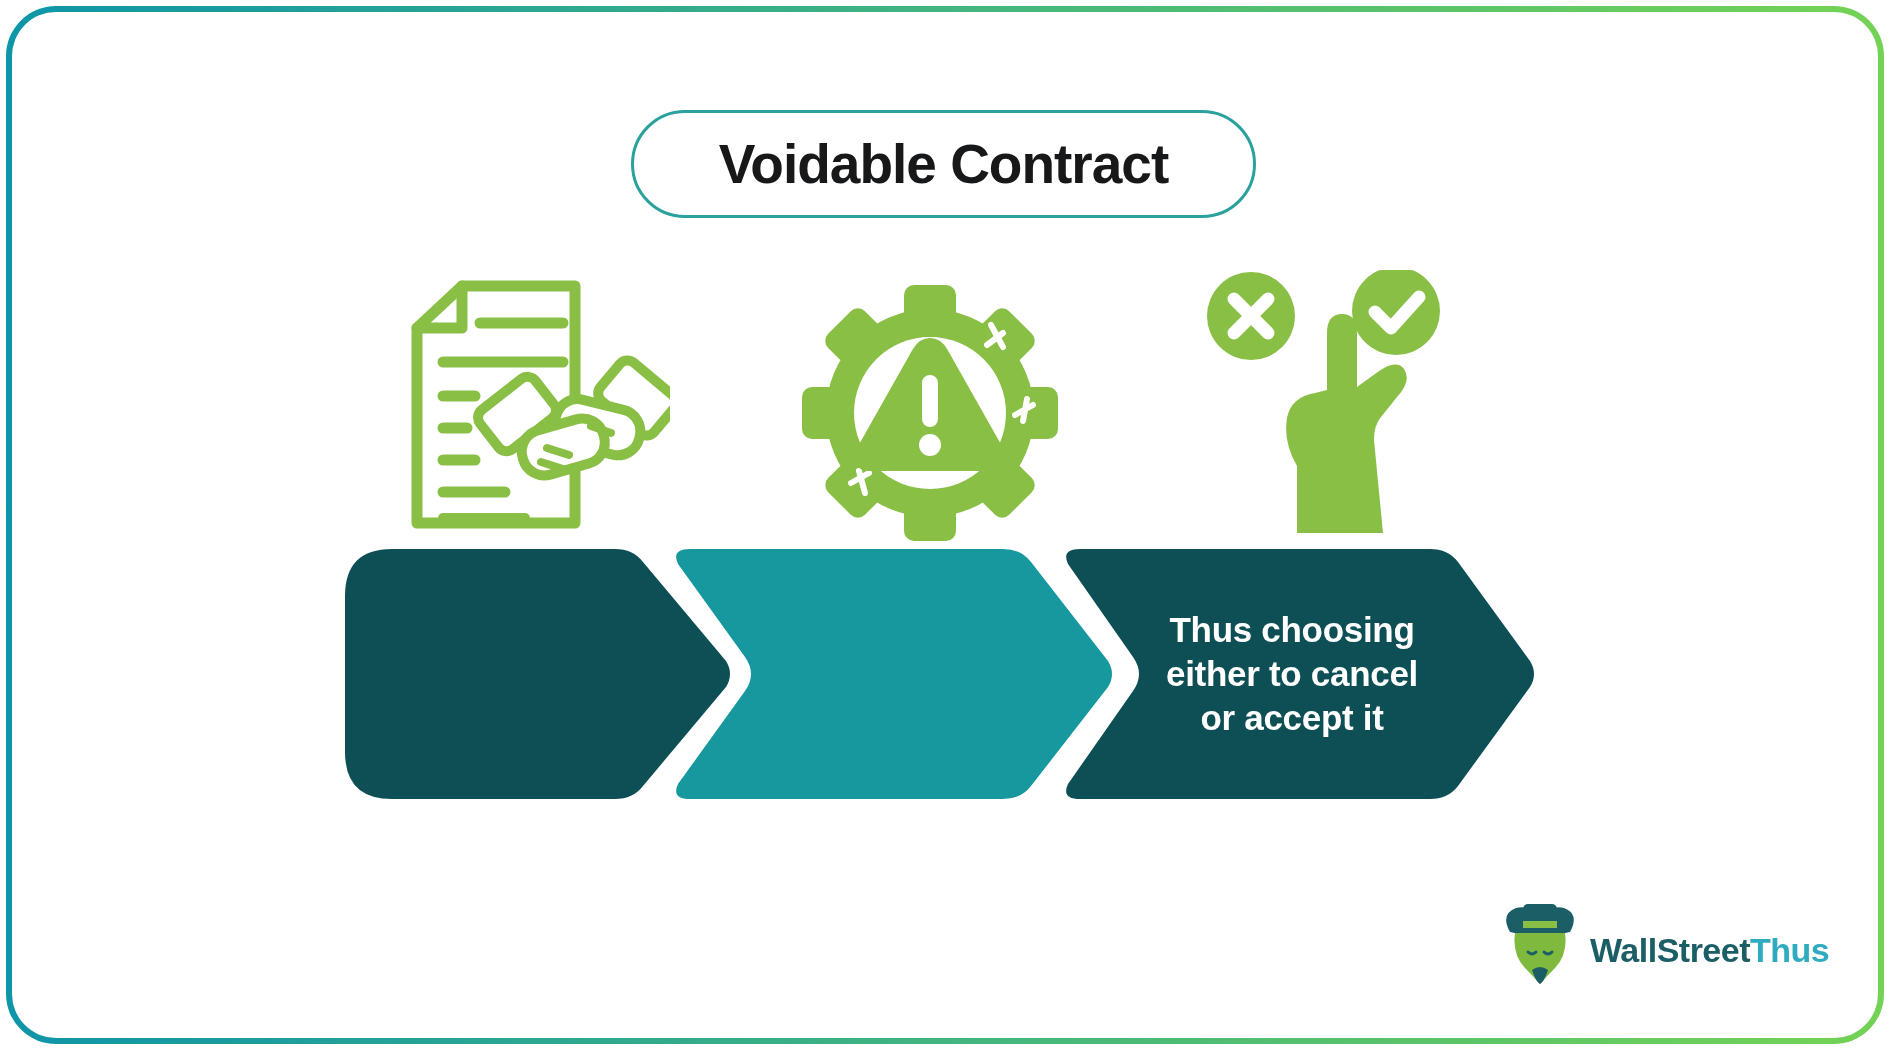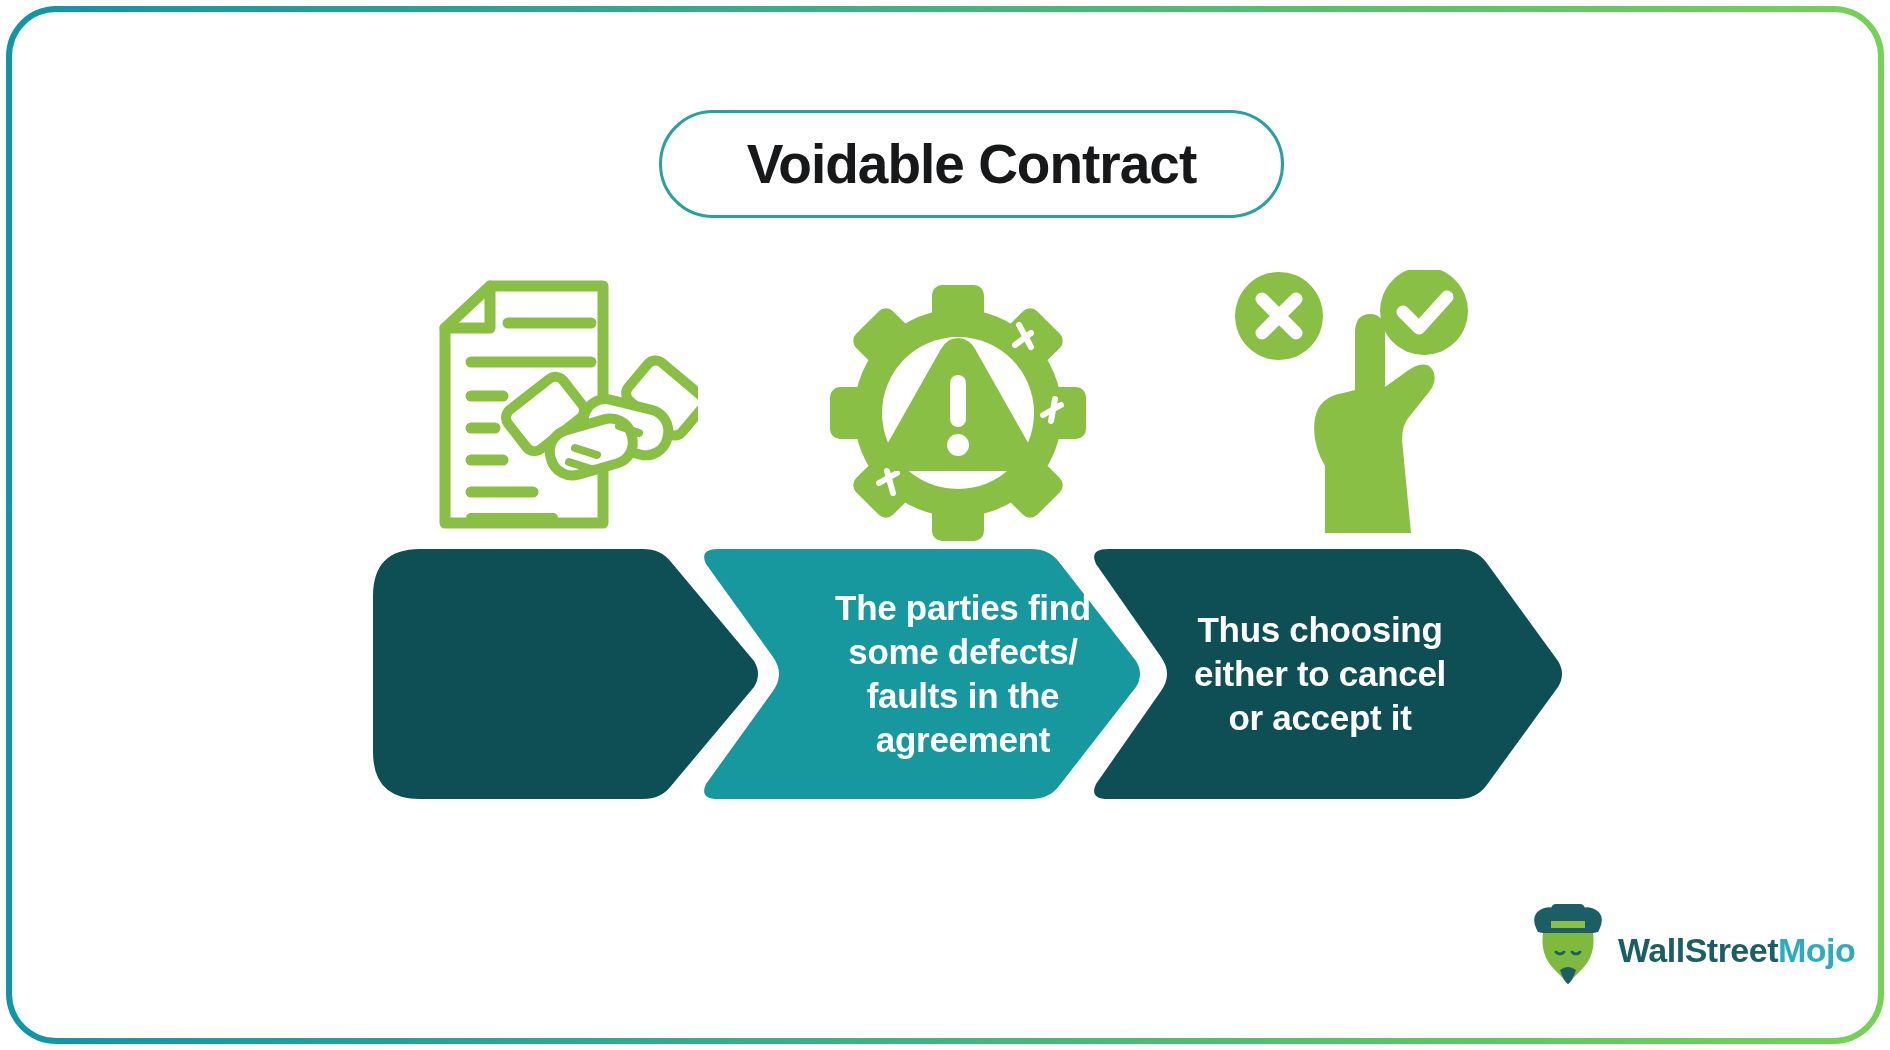--- a/index.html
+++ b/index.html
@@ -2,21 +2,21 @@
 <html style="--dark-teal: #0d4f55; --teal: #17989e; --green: #8abf45; --green-light: #7fba3e; --border-teal: #0f95a9; --border-green: #74d355; --pill-border: #2aa19c; --title-color: #17181a; --logo-dark: #1c5e66; --logo-light: #2fabc0;"><head>
 <meta charset="utf-8">
 <style>
   html,body{margin:0;padding:0;background:#fff;}
   body{width:1890px;height:1050px;position:relative;overflow:hidden;
        font-family:"Liberation Sans","DejaVu Sans",sans-serif;}
   
   .frame{position:absolute;inset:6px;border-radius:50px;
          background:linear-gradient(90deg,var(--border-teal),var(--border-green));}
   .frame-inner{position:absolute;inset:6px;border-radius:44px;background:#fff;}
-  .canvas{position:absolute;inset:0;margin-left:28px;}
+  .canvas{position:absolute;inset:0;}
 
   
   .title-pill{position:absolute;left:631px;top:110px;width:625px;height:108px;
       border:3.5px solid var(--pill-border);border-radius:60px;box-sizing:border-box;
       display:flex;align-items:center;justify-content:center;background:#fff;}
   .title-pill span{font-size:55px;font-weight:800;color:var(--title-color);letter-spacing:-1px;}
 
   
   .icon-abs{position:absolute;}
 
@@ -127,37 +127,33 @@
     <path d="M392 549 L615 549 Q633 549 643 562 L726 661 Q734 674 726 687
              L643 786 Q633 799 615 799 L392 799 Q345 799 345 752 L345 596 Q345 549 392 549 Z" fill="var(--dark-teal)"></path>
     <path d="M690 549 L1003 549 Q1021 549 1031 562 L1108 661 Q1116 674 1108 687
              L1031 786 Q1021 799 1003 799 L690 799 Q671 799 678 784 L745 691 Q757 674 745 657
              L678 564 Q671 549 690 549 Z" fill="var(--teal)"></path>
     <path d="M1080 549 L1430 549 Q1448 549 1458 562 L1530 661 Q1538 674 1530 687
              L1458 786 Q1448 799 1430 799 L1080 799 Q1061 799 1068 784 L1133 691 Q1145 674 1133 657
              L1068 564 Q1061 549 1080 549 Z" fill="var(--dark-teal)"></path>
   </svg>
 
-  <div class="step-text step2">The parties find
-some defects/
-faults in the
-agreement</div>
   <div class="step-text step3">Thus choosing
 either to cancel
 or accept it</div>
 
   <div class="logo">
     <svg width="80" height="92" viewBox="0 0 80 92">
       <path d="M10 32 Q0 14 16 8 Q30 4 36 20 L30 36 Z" fill="var(--logo-dark)"></path>
       <path d="M70 32 Q80 14 64 8 Q50 4 44 20 L50 36 Z" fill="var(--logo-dark)"></path>
       <ellipse cx="40" cy="29" rx="29" ry="8" fill="var(--logo-dark)"></ellipse>
       <rect x="23" y="4" width="34" height="27" rx="5" fill="var(--logo-dark)"></rect>
       <rect x="23" y="21" width="34" height="7" fill="var(--green)"></rect>
       <path d="M15 33 L65 33 Q68 54 55 68 Q47 76 40 84 Q33 76 25 68 Q12 54 15 33 Z" fill="var(--green-light)"></path>
       <path d="M28 52 q4 4 8 0 M44 52 q4 4 8 0" stroke="var(--logo-dark)" stroke-width="3" fill="none" stroke-linecap="round"></path>
       <path d="M32 70 Q40 64 48 70 Q44 82 40 84 Q36 82 32 70 Z" fill="var(--logo-dark)"></path>
     </svg>
     <div class="logo-text">
-      <span class="p1">WallStreet</span><span class="p2">Mojo</span>
+      <span class="p1">WallStreet</span><span class="p2">Thus</span>
     </div>
   </div>
 
 </div>
 
 </body></html>

